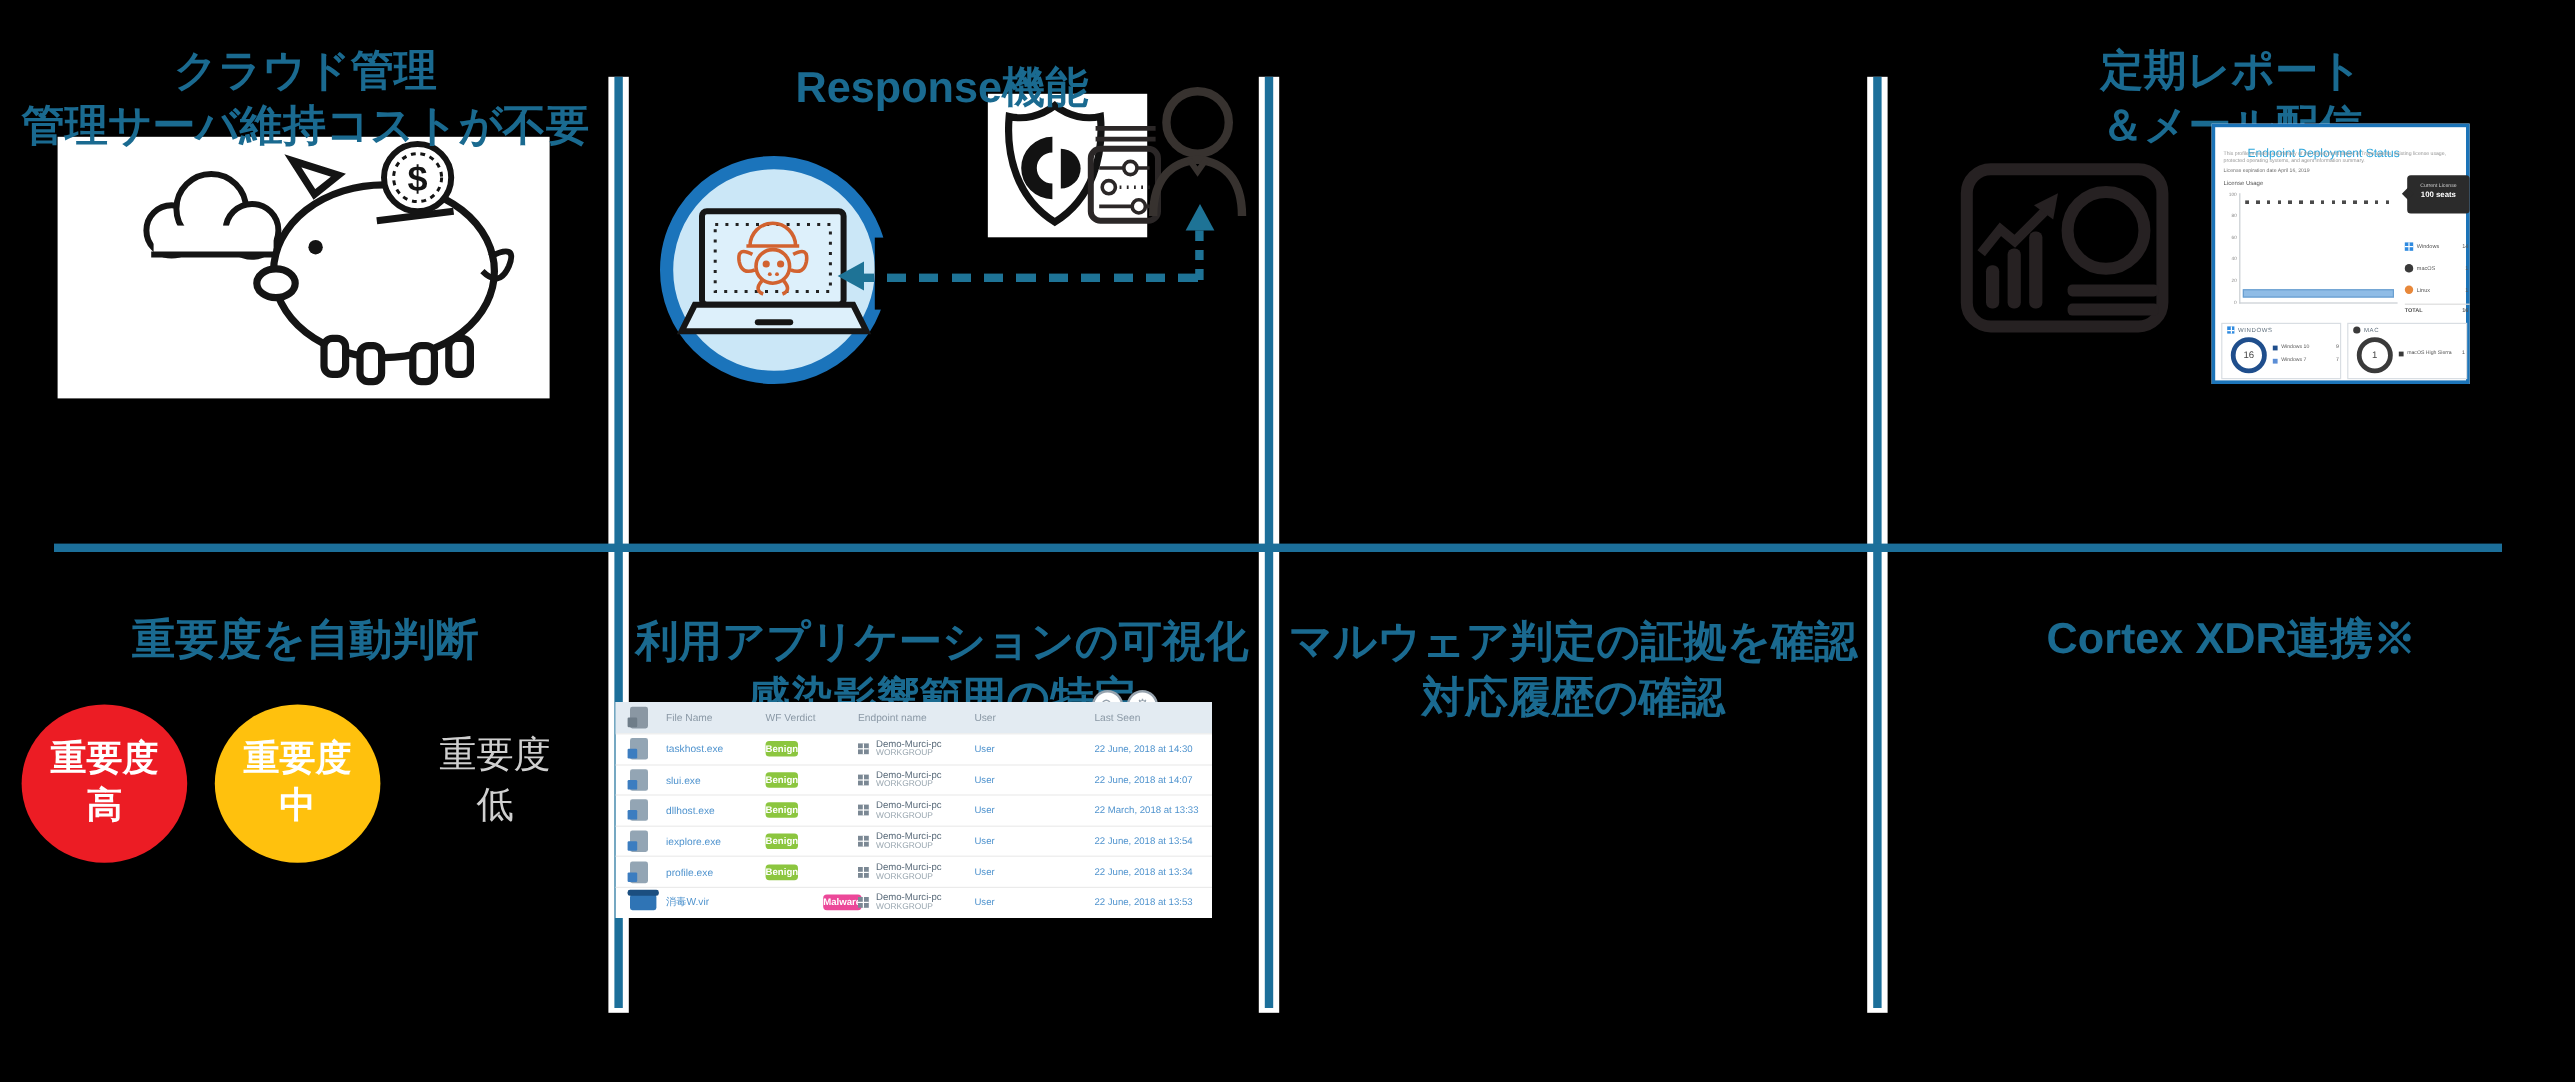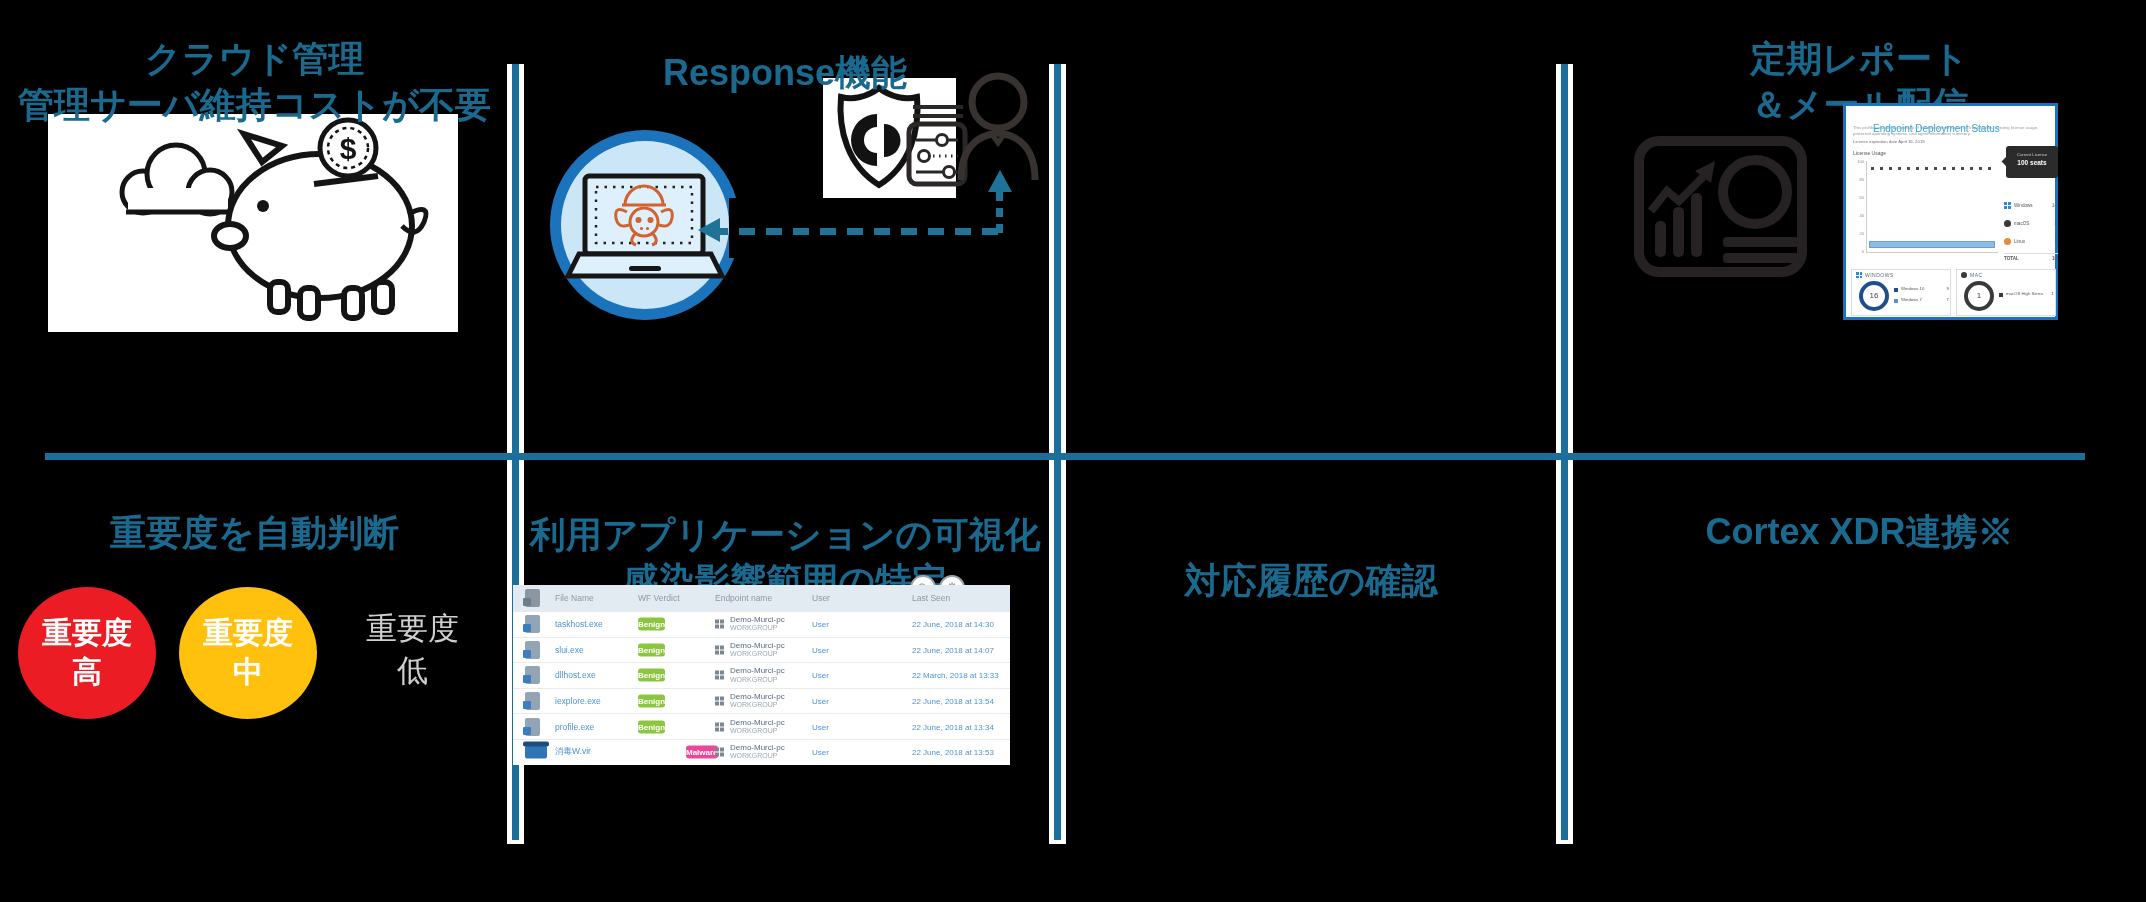--- a/index.html
+++ b/index.html
@@ -377,17 +377,17 @@
       <span class="win-glyph"></span>
       <span class="cell-abs c-etext">
           <span class="ep-name">Demo-Murci-pc</span>
           <span class="ep-wg">WORKGROUP</span>
         </span>
       <span class="cell-abs c-user">User</span>
       <span class="cell-abs c-seen">22 June, 2018 at 13:53</span>
     </div>
   </div>
 
-  <h2 class="title" style="left:1066px;width:490px;top:482px"><br><span>対応履歴の確認</span></h2>
+  <h2 class="title" style="left:1066px;width:490px;top:482px"><span>マルウェア判定の証拠を確認</span><br><span>対応履歴の確認</span></h2>
 
   <h2 class="title" style="left:1573px;width:573px;top:479px"><span>Cortex XDR連携※</span></h2>
 
 </div>
 
 </body></html>

